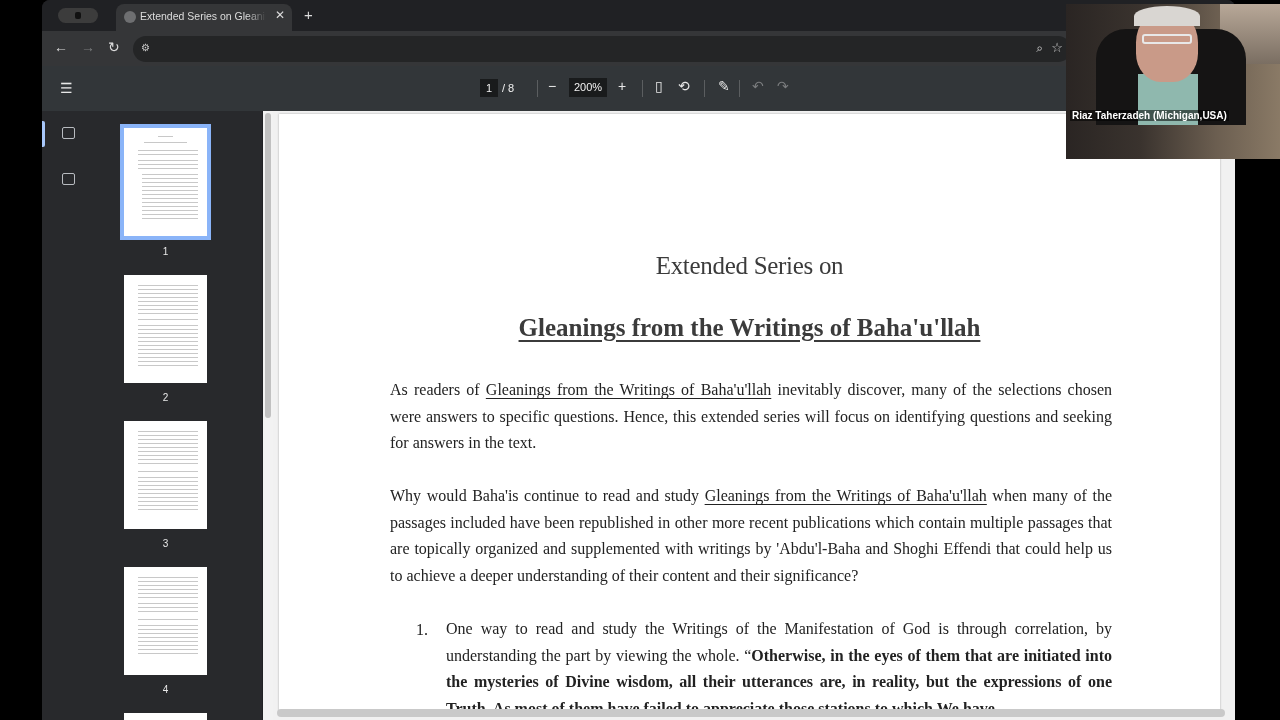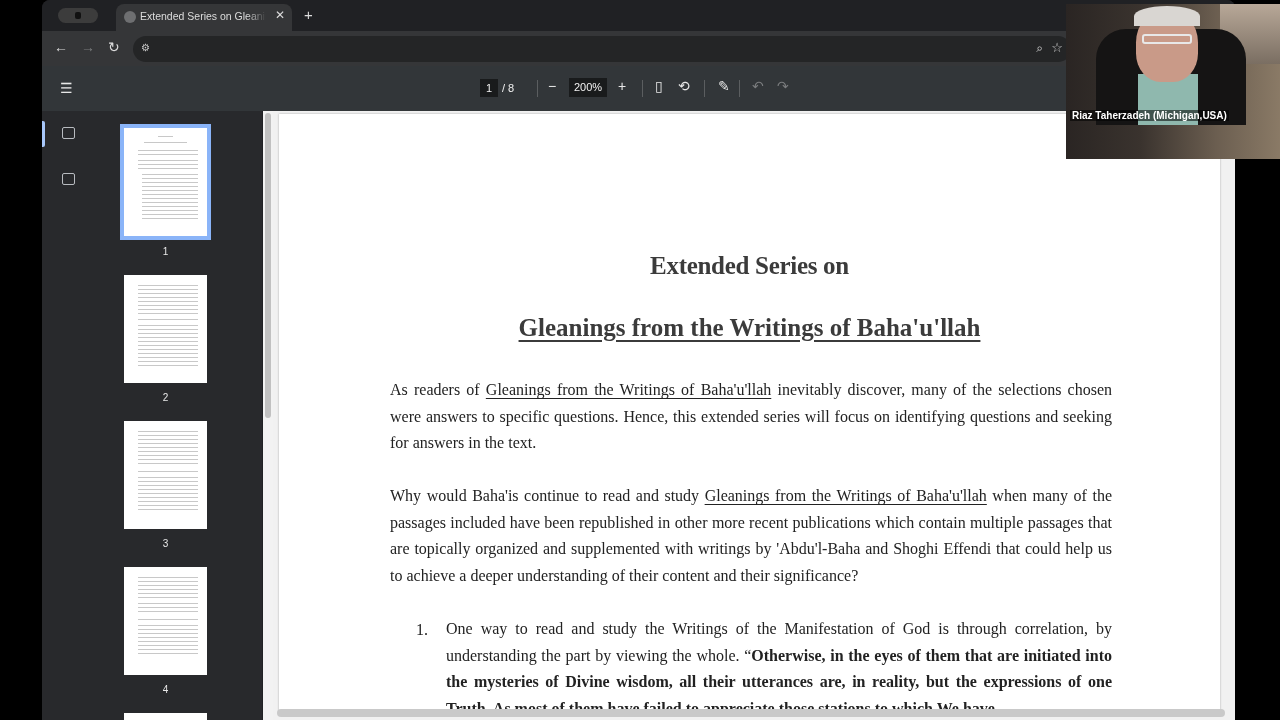--- a/index.html
+++ b/index.html
@@ -42,21 +42,21 @@
   .thumb.sel { outline: 4px solid #8ab4f8; }
   .thumb .ln { position: absolute; left: 14px; right: 9px; height: 1px; background: #c8c8c8; }
   .thumb-label { position: absolute; left: 82px; width: 83px; text-align: center; font-size: 10px; color: #e8e8e8; }
   .side-scroll { position: absolute; left: 221px; top: 111px; width: 10px; height: 609px; background: #f2f2f2; }
   .side-scroll .thumbbar { position: absolute; left: 2px; top: 2px; width: 6px; height: 305px; background: #c1c1c1; border-radius: 3px; }
   
   .docarea { position: absolute; left: 231px; top: 111px; width: 962px; height: 609px; background: #f1f1f1; }
   .page { position: absolute; left: 6px; top: 3px; width: 941px; height: 600px; background: #fff; box-shadow: 0 0 2px rgba(0,0,0,0.3); overflow: hidden; font-family: "Liberation Serif", serif; color: #222; }
   .vscroll { position: absolute; left: 952px; top: 8px; width: 6px; height: 22px; background: #c1c1c1; border-radius: 3px; }
   .hscroll { position: absolute; left: 4px; top: 598px; width: 948px; height: 8px; background: #c9c9c9; border-radius: 4px; }
-  .h1 { position: absolute; left: 0; width: 941px; text-align: center; font-weight: bold; font-size: 25px; color: #3b3b3b; letter-spacing: -0.3px; }
+  .h1 { position: absolute; left: 0; width: 941px; text-align: center; font-weight: normal; font-size: 25px; color: #3b3b3b; letter-spacing: -0.3px; }
   .h2 { position: absolute; left: 0; width: 941px; text-align: center; font-weight: bold; font-size: 25px; color: #3b3b3b; }
   .h2 span { text-decoration: underline; text-underline-offset: 4px; }
   .para { position: absolute; left: 111px; width: 722px; font-size: 16px; line-height: 26.7px; text-align: justify; color: #222; }
   .para u { text-underline-offset: 3px; }
   .li-num { position: absolute; left: 137px; font-size: 16px; color: #222; }
   .li-text { position: absolute; left: 167px; width: 666px; font-size: 16px; line-height: 26.7px; text-align: justify; color: #222; }
   
   .webcam { position: absolute; left: 1066px; top: 4px; width: 214px; height: 155px; background: linear-gradient(90deg,#2a2523 0%,#3a332e 35%,#6b5e50 70%,#8a7a66 100%); overflow: hidden; }
   .webcam .shelf { position: absolute; right: 0; top: 0; width: 60px; height: 60px; background: linear-gradient(180deg,#b8a898,#7a6e62); }
   .webcam .chair { position: absolute; left: 30px; top: 25px; width: 150px; height: 96px; background: #151414; border-radius: 30px 30px 0 0; }

